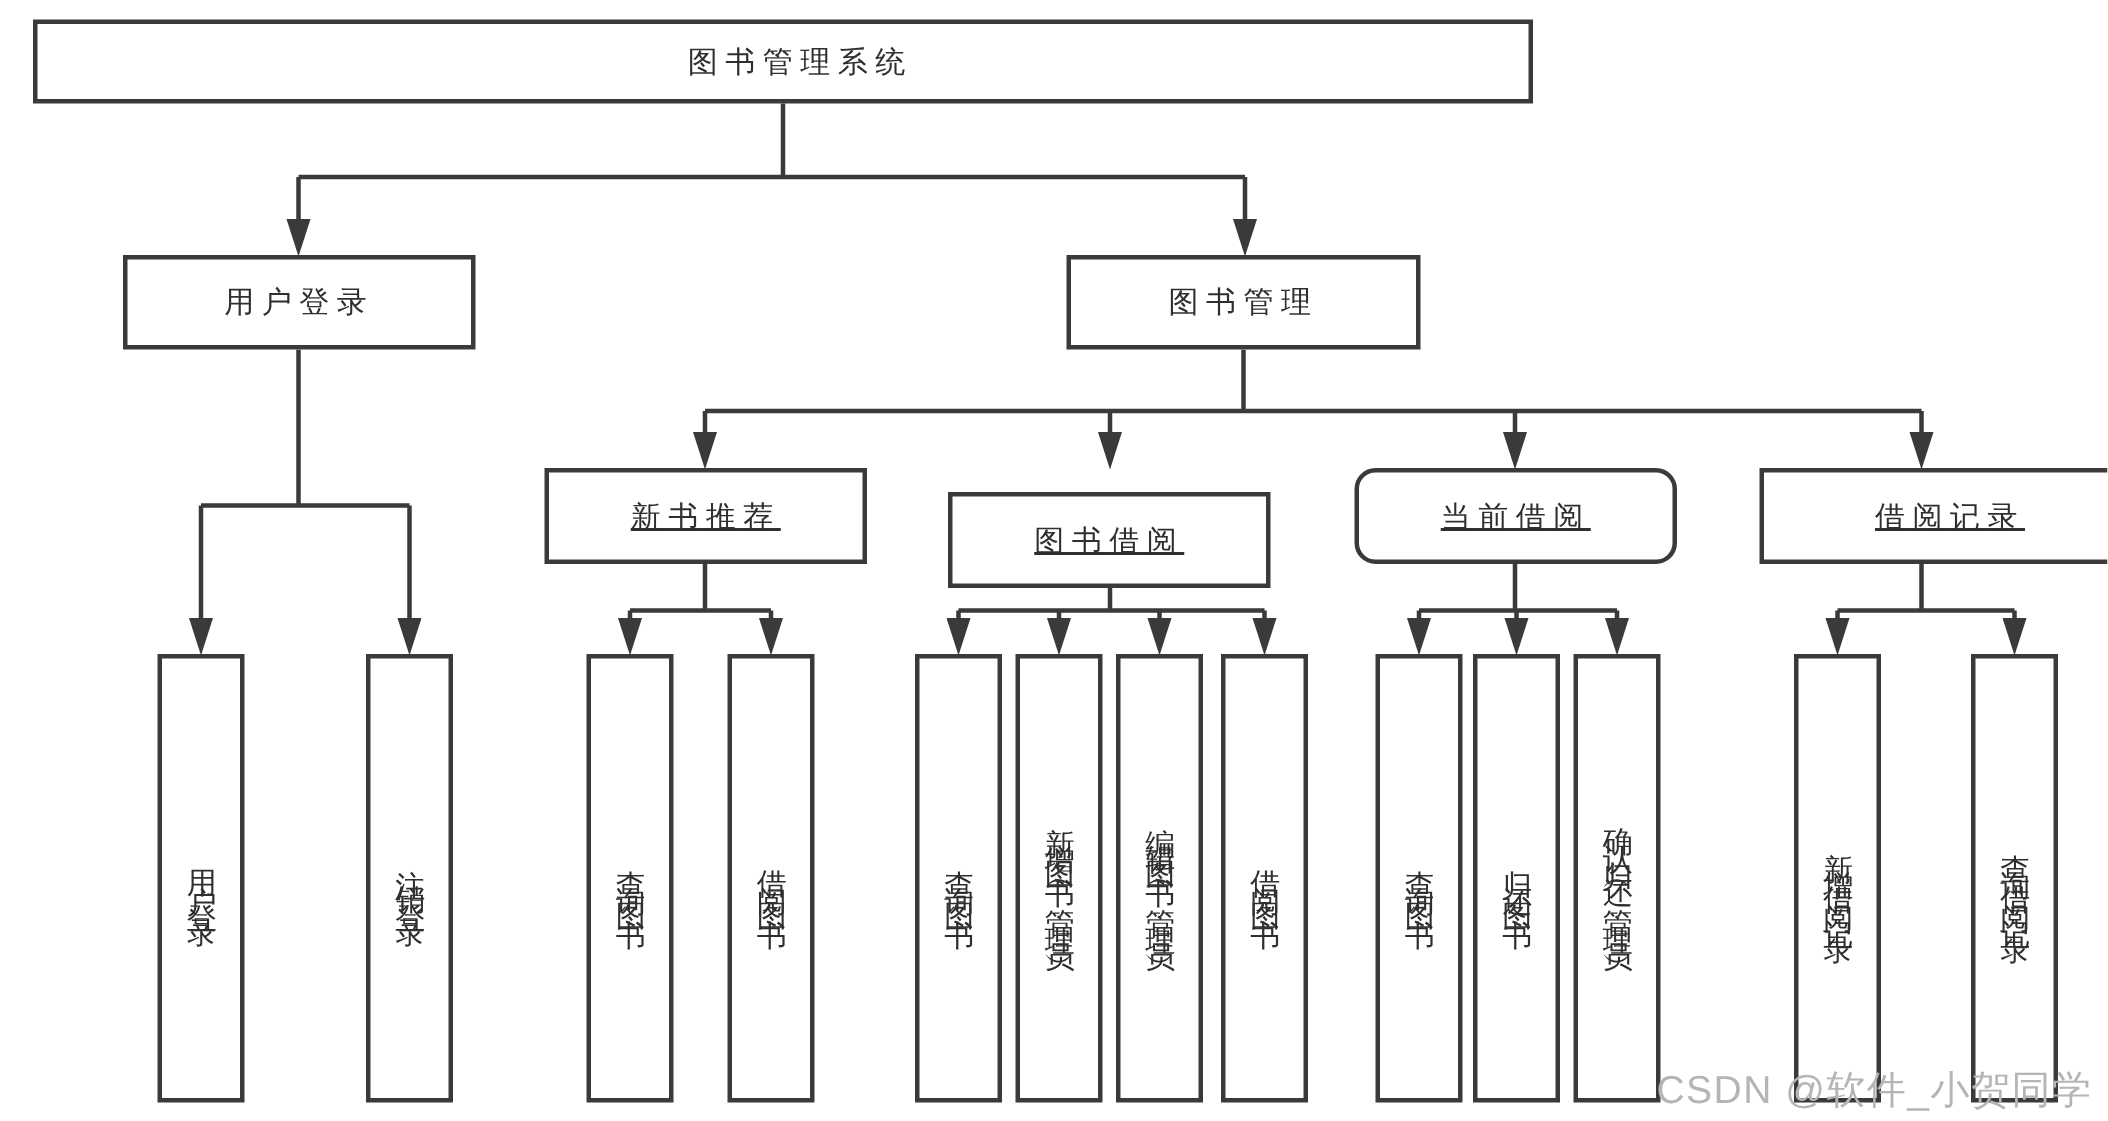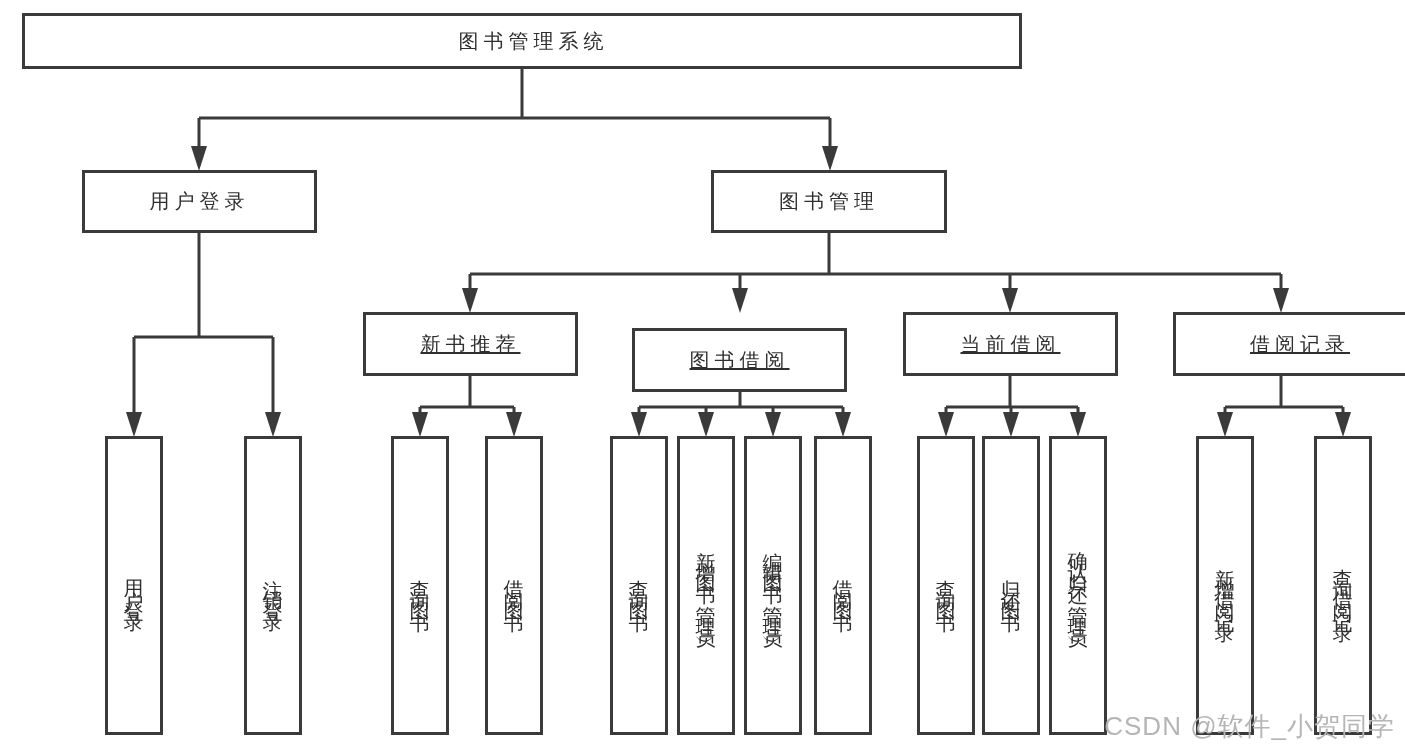--- a/index.html
+++ b/index.html
@@ -90,21 +90,21 @@
       </g>
   </svg>
 
   <div class="node root">图书管理系统</div>
 
   <div class="node lvl2" style="left:82px;width:235px;">用户登录</div>
   <div class="node lvl2" style="left:711px;width:236px;">图书管理</div>
 
   <div class="node lvl3" style="left:363px;width:215px;">新书推荐</div>
   <div class="node lvl3" style="left:632px;width:215px;margin-top:16px;">图书借阅</div>
-  <div class="node lvl3" style="left:903px;width:215px;">当前借阅</div>
+  <div class="node lvl3" style="left:903px;width:215px;border-radius:14px;">当前借阅</div>
   <div class="node lvl3" style="left:1173px;width:254px;">借阅记录</div>
 
   <div class="node leaf" style="left:105px;">用户登录</div>
   <div class="node leaf" style="left:244px;">注销登录</div>
   <div class="node leaf" style="left:391px;">查询图书</div>
   <div class="node leaf" style="left:485px;">借阅图书</div>
   <div class="node leaf" style="left:610px;">查询图书</div>
   <div class="node leaf" style="left:677px;">新增图书（管理员）</div>
   <div class="node leaf" style="left:744px;">编辑图书（管理员）</div>
   <div class="node leaf" style="left:814px;">借阅图书</div>

